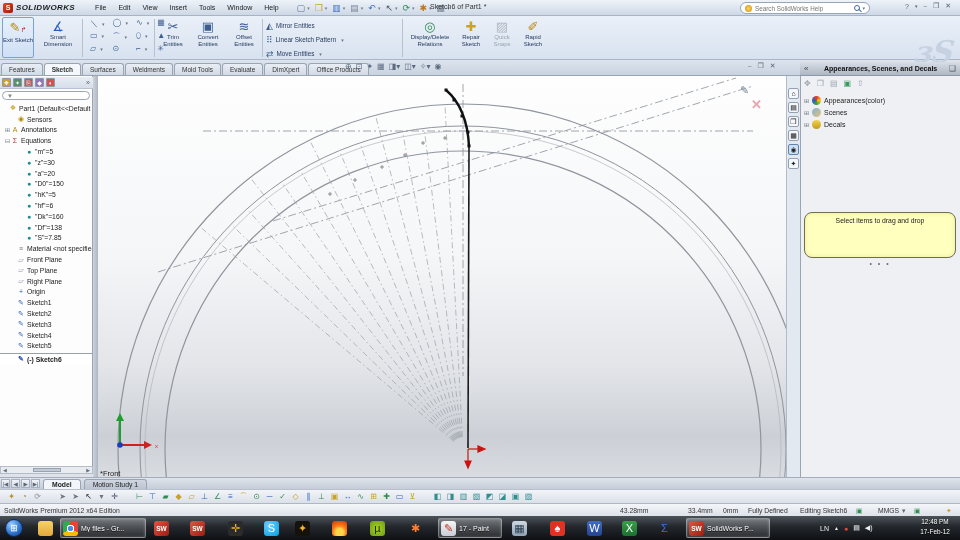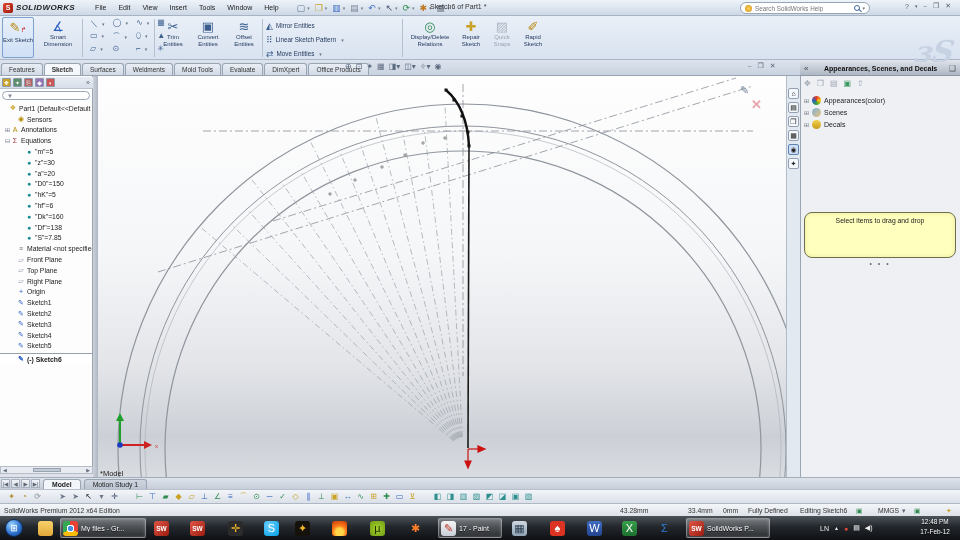--- a/index.html
+++ b/index.html
@@ -469,21 +469,21 @@
     <g>
       <line x1="22" y1="369" x2="22" y2="343" stroke="#1f9e2e" stroke-width="2"></line>
       <polygon points="22,337 18,345 26,345" fill="#1f9e2e"></polygon>
       <line x1="22" y1="369" x2="48" y2="369" stroke="#c22" stroke-width="2"></line>
       <polygon points="54,369 46,365 46,373" fill="#c22"></polygon>
       <circle cx="22" cy="369" r="2.8" fill="#1a3bbf"></circle>
       <text x="57" y="372" font-size="6" fill="#c33">x</text>
     </g>
   </svg>
 </div>
-<div class="abs" id="front-label">*Model</div>
+<div class="abs" id="front-label">*Front</div>
 <div class="abs" id="confirm-pencil">✎</div>
 <div class="abs" id="confirm-x">✕</div>
 
 <div class="abs" id="tpstrip">
 
 <span class="tp-ico">⌂</span>
     <span class="tp-ico">▤</span>
     <span class="tp-ico">❒</span>
     <span class="tp-ico">▦</span>
     <span class="tp-ico on">◉</span>

